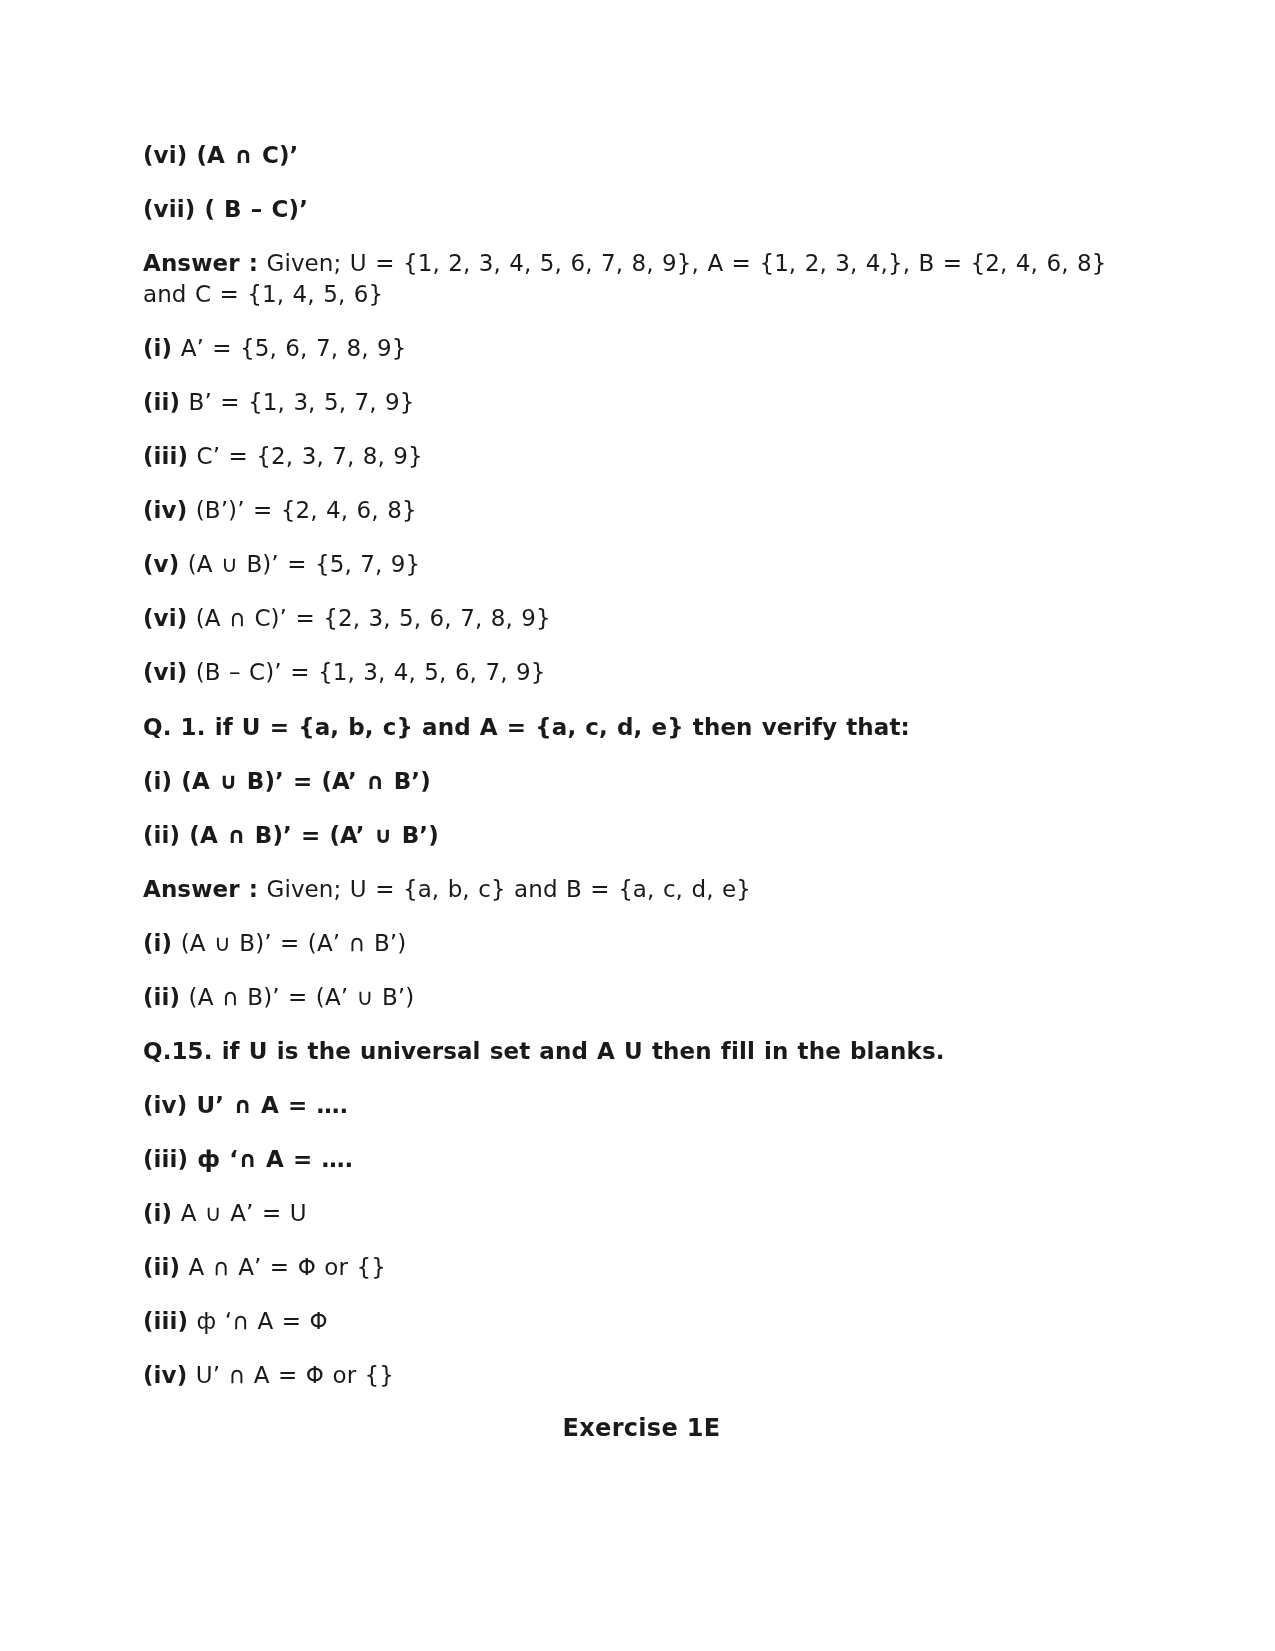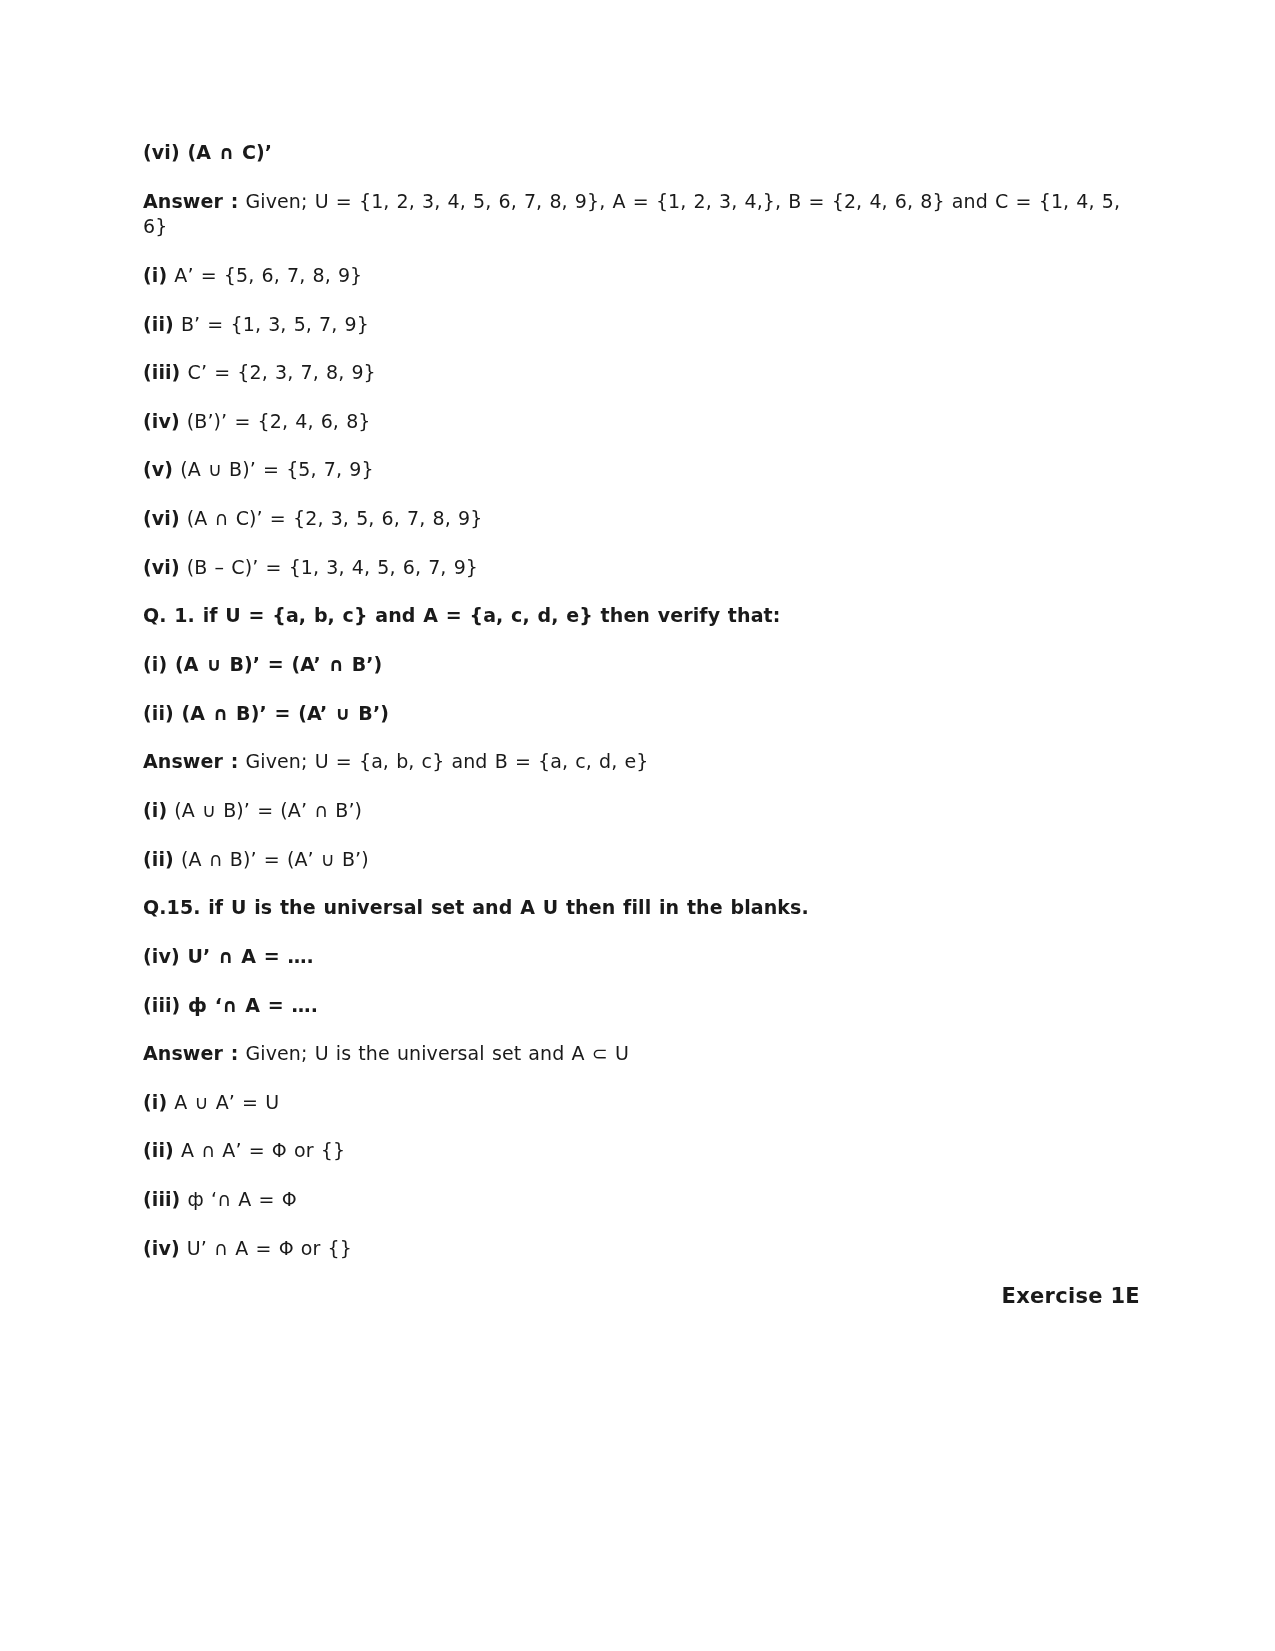--- a/index.html
+++ b/index.html
@@ -15,62 +15,62 @@
     position: relative;
     overflow: hidden;
   }
   .page {
     box-sizing: border-box;
     width: 1275px;
     height: 1651px;
     padding: 140px 135px 0 143px;
   }
   .line {
-    font-size: 19px;
+    font-size: 23px;
     line-height: 1.35;
     margin: 0 0 23px 0;
     letter-spacing: 0.1px;
     word-spacing: 1px;
   }
   .lbl {
     font-weight: bold;
   }
   .allbold {
     font-weight: bold;
   }
   .exercise {
-    text-align: right;
+    text-align: center;
     font-weight: bold;
-    font-size: 21px;
+    font-size: 24px;
     letter-spacing: 0.3px;
   }
 </style>
 </head>
 <body>
 
 <div class="page">
   <div id="lines-container">
       <p class="line"><span class="lbl">(vi) (A ∩ C)’</span><span class="allbold"></span></p>
+      <p class="line"><span class="lbl">(vii) ( B – C)’</span><span class="allbold"></span></p>
       <p class="line"><span class="lbl">Answer :</span><span> Given; U = {1, 2, 3, 4, 5, 6, 7, 8, 9}, A = {1, 2, 3, 4,}, B = {2, 4, 6, 8} and C = {1, 4, 5, 6}</span></p>
       <p class="line"><span class="lbl">(i)</span><span> A’ = {5, 6, 7, 8, 9}</span></p>
       <p class="line"><span class="lbl">(ii)</span><span> B’ = {1, 3, 5, 7, 9}</span></p>
       <p class="line"><span class="lbl">(iii)</span><span> C’ = {2, 3, 7, 8, 9}</span></p>
       <p class="line"><span class="lbl">(iv)</span><span> (B’)’ = {2, 4, 6, 8}</span></p>
       <p class="line"><span class="lbl">(v)</span><span> (A ∪ B)’ = {5, 7, 9}</span></p>
       <p class="line"><span class="lbl">(vi)</span><span> (A ∩ C)’ = {2, 3, 5, 6, 7, 8, 9}</span></p>
       <p class="line"><span class="lbl">(vi)</span><span> (B – C)’ = {1, 3, 4, 5, 6, 7, 9}</span></p>
       <p class="line"><span class="lbl">Q. 1. if U = {a, b, c} and A = {a, c, d, e} then verify that:</span><span class="allbold"></span></p>
       <p class="line"><span class="lbl">(i) (A ∪ B)’ = (A’ ∩ B’)</span><span class="allbold"></span></p>
       <p class="line"><span class="lbl">(ii) (A ∩ B)’ = (A’ ∪ B’)</span><span class="allbold"></span></p>
       <p class="line"><span class="lbl">Answer :</span><span> Given; U = {a, b, c} and B = {a, c, d, e}</span></p>
       <p class="line"><span class="lbl">(i)</span><span> (A ∪ B)’ = (A’ ∩ B’)</span></p>
       <p class="line"><span class="lbl">(ii)</span><span> (A ∩ B)’ = (A’ ∪ B’)</span></p>
       <p class="line"><span class="lbl">Q.15. if U is the universal set and A  U then fill in the blanks.</span><span class="allbold"></span></p>
       <p class="line"><span class="lbl">(iv) U’ ∩ A = ….</span><span class="allbold"></span></p>
       <p class="line"><span class="lbl">(iii) ф ‘∩ A = ….</span><span class="allbold"></span></p>
-      <p class="line"><span class="lbl">Answer :</span><span> Given; U is the universal set and A ⊂ U</span></p>
       <p class="line"><span class="lbl">(i)</span><span> A ∪ A’ = U</span></p>
       <p class="line"><span class="lbl">(ii)</span><span> A ∩ A’ = Φ or {}</span></p>
       <p class="line"><span class="lbl">(iii)</span><span> ф ‘∩ A = Φ</span></p>
       <p class="line"><span class="lbl">(iv)</span><span> U’ ∩ A = Φ or {}</span></p>
     </div>
   <div class="exercise">Exercise 1E</div>
 </div>
 
 </body></html>

